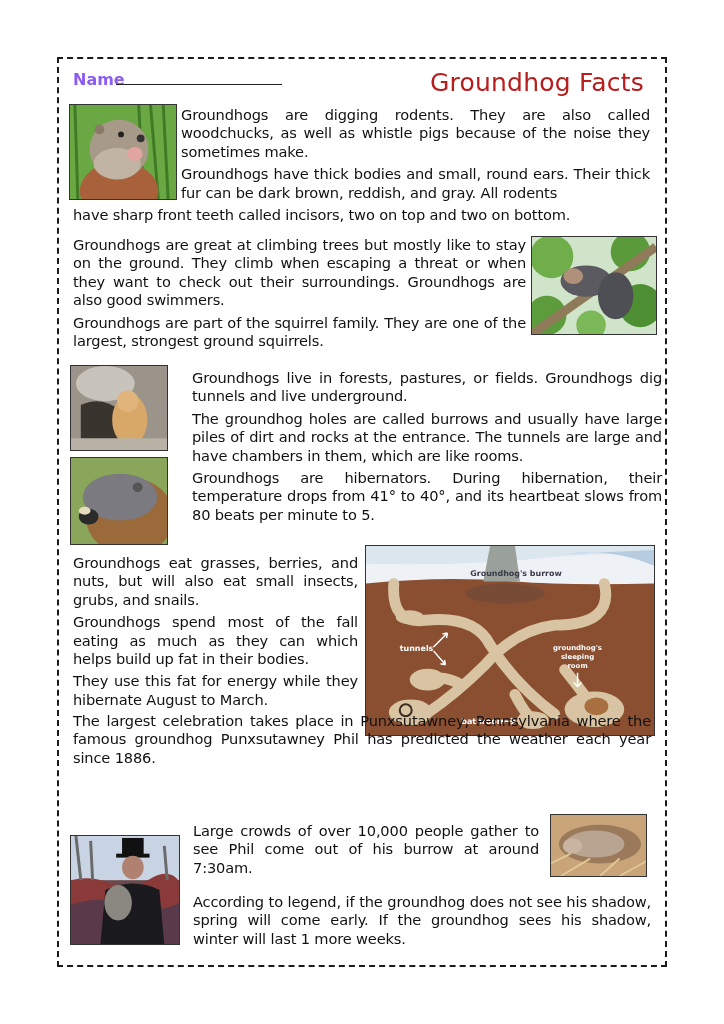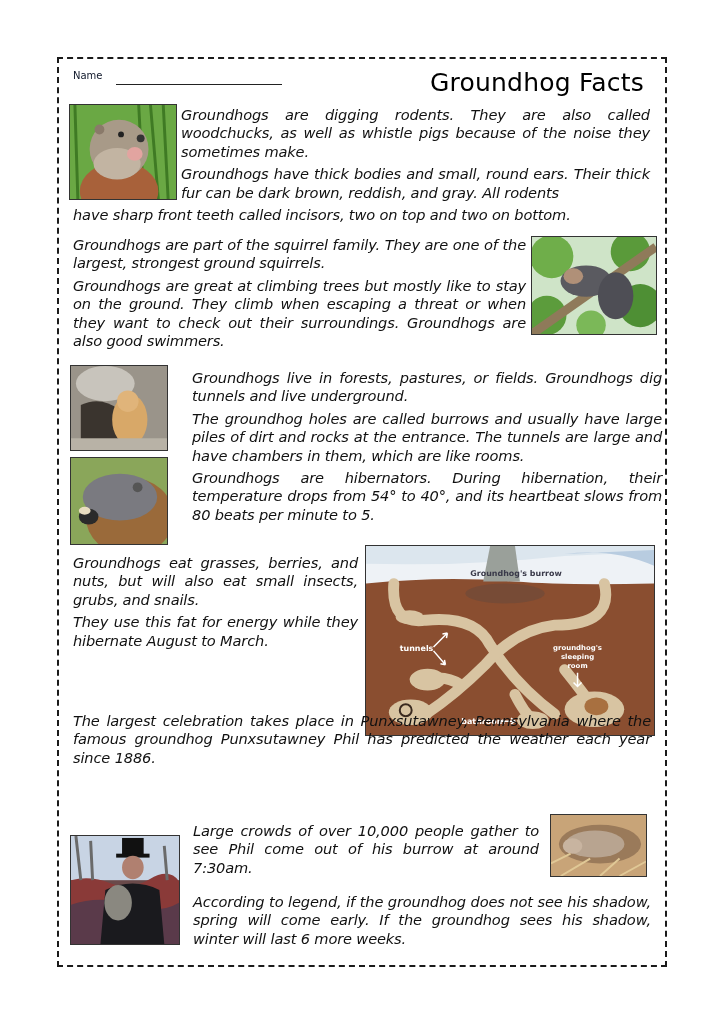--- a/index.html
+++ b/index.html
@@ -4,27 +4,27 @@
 <style>
   * { box-sizing: border-box; margin: 0; padding: 0; }
   html, body { width: 724px; height: 1024px; background: #ffffff; overflow: hidden; }
   body { position: relative; font-family: "DejaVu Sans", sans-serif; color: #111; }
 
   .sheet {
     position: absolute; left: 57px; top: 57px; width: 610px; height: 910px;
     border: 2.5px dashed #1a1a1a;
   }
 
-  .name-label { position: absolute; left: 73px; top: 70px; font-size: 10px; color: #0f172a; }
+  .name-label { position: absolute; left: 73px; top: 70px; font-size: 16px; color: #8b5cf6; font-weight: bold; }
   .name-line { position: absolute; left: 116px; top: 84px; width: 166px; border-bottom: 1.5px solid #222; }
-  .title { position: absolute; left: 430px; top: 68px; font-size: 25px; color: #000000; white-space: nowrap; letter-spacing: 0.2px; }
+  .title { position: absolute; left: 430px; top: 68px; font-size: 25px; color: #b91c1c; white-space: nowrap; letter-spacing: 0.2px; }
 
   .txt {
     position: absolute; font-size: 14.6px; line-height: 18.4px; text-align: justify;
-    letter-spacing: -0.15px; color: #111; font-style: italic;
+    letter-spacing: -0.15px; color: #111;
   }
   .txt p { margin: 0 0 4px 0; }
   .txt p.last { text-align-last: left; }
 
   .photo {
     position: absolute; border: 1.5px solid #333; overflow: hidden;
   }
   .photo svg { width: 100%; height: 100%; display: block; }
 
   .diag-label { font-family: "DejaVu Sans", sans-serif; font-weight: bold; fill: #fff; }
@@ -55,22 +55,22 @@
 
 <div class="txt" style="left:181px; top:106px; width:469px;">
   <p class="last">Groundhogs are digging rodents.  They are also called woodchucks, as well as whistle pigs because of the noise they sometimes make.</p>
   <p style="margin-bottom:12px;">Groundhogs have thick bodies and small, round ears. Their thick fur can be dark brown, reddish, and gray. All rodents</p>
 </div>
 <div class="txt" style="left:73px; top:206px; width:580px;">
   <p class="last">have sharp front teeth called incisors, two on top and two on bottom.</p>
 </div>
 
 <div class="txt" style="left:73px; top:236px; width:453px;">
+  <p class="last">Groundhogs are great at climbing trees but mostly like to stay on the ground. They climb when escaping a threat or when they want to check out their surroundings. Groundhogs are also good swimmers.</p>
   <p class="last">Groundhogs are part of the squirrel family. They are one of the largest, strongest ground squirrels.</p>
-  <p class="last">Groundhogs are great at climbing trees but mostly like to stay on the ground. They climb when escaping a threat or when they want to check out their surroundings. Groundhogs are also good swimmers.</p>
 </div>
 
 <div class="photo" style="left:531px; top:236px; width:126px; height:99px;">
   <svg viewBox="0 0 126 99" preserveAspectRatio="none">
     <rect width="126" height="99" fill="#cfe4c8"></rect>
     <circle cx="20" cy="20" r="22" fill="#6fae4a"></circle>
     <circle cx="100" cy="15" r="20" fill="#5a9a3a"></circle>
     <circle cx="110" cy="70" r="22" fill="#4e8f34"></circle>
     <circle cx="15" cy="80" r="20" fill="#5c9c3c"></circle>
     <circle cx="60" cy="90" r="15" fill="#7bb858"></circle>
@@ -98,25 +98,26 @@
     <ellipse cx="50" cy="40" rx="38" ry="24" fill="#7a7a80"></ellipse>
     <circle cx="68" cy="30" r="5" fill="#555"></circle>
     <ellipse cx="18" cy="60" rx="10" ry="8" fill="#2a2a2a"></ellipse>
     <ellipse cx="14" cy="54" rx="6" ry="4" fill="#e8dcc0"></ellipse>
   </svg>
 </div>
 
 <div class="txt" style="left:192px; top:369px; width:470px;">
   <p class="last">Groundhogs live in forests, pastures, or fields. Groundhogs dig tunnels and live underground.</p>
   <p class="last">The groundhog holes are called burrows and usually have large piles of dirt and rocks at the entrance. The tunnels are large and have chambers in them, which are like rooms.</p>
-  <p class="last">Groundhogs are hibernators. During hibernation, their temperature drops from 54° to 40°, and its heartbeat slows from 80 beats per minute to 5.</p>
+  <p class="last">Groundhogs are hibernators. During hibernation, their temperature drops from 41° to 40°, and its heartbeat slows from 80 beats per minute to 5.</p>
 </div>
 
 <div class="txt" style="left:73px; top:554px; width:285px;">
   <p class="last">Groundhogs eat grasses, berries, and nuts, but will also eat small insects, grubs, and snails.</p>
+  <p class="last">Groundhogs spend most of the fall eating as much as they can which helps build up fat in their bodies.</p>
   <p class="last">They use this fat for energy while they hibernate August to March.</p>
 </div>
 
 <div class="photo" style="left:365px; top:545px; width:290px; height:191px;">
   <svg viewBox="0 0 290 191" preserveAspectRatio="none">
     <rect width="290" height="191" fill="#8a4e30"></rect>
     <path d="M0 0 H290 V38 Q200 40 150 36 Q80 30 0 38Z" fill="#eef2f6"></path>
     <path d="M0 18 Q80 20 160 14 L200 10 L290 6 V0 H0Z" fill="#dce6ee"></path>
     <path d="M200 8 Q250 2 290 20 V4 Z" fill="#b8cce0"></path>
     <path d="M125 0 L150 0 L155 36 L118 36Z" fill="#9aa09a"></path>
@@ -175,14 +176,14 @@
   <svg viewBox="0 0 97 63" preserveAspectRatio="none">
     <rect width="97" height="63" fill="#c8a478"></rect>
     <ellipse cx="50" cy="30" rx="42" ry="20" fill="#9a7a5a"></ellipse>
     <ellipse cx="45" cy="30" rx="30" ry="14" fill="#b8a490"></ellipse>
     <ellipse cx="22" cy="32" rx="10" ry="8" fill="#c8b4a0"></ellipse>
     <path d="M0 50 L20 40 M10 63 L40 45 M50 63 L70 45 M70 63 L97 48" stroke="#e0c896" stroke-width="2"></path>
   </svg>
 </div>
 
 <div class="txt" style="left:193px; top:893px; width:458px;">
-  <p class="last">According to legend, if the groundhog does not see his shadow, spring will come early. If the groundhog sees his shadow, winter will last 6 more weeks.</p>
+  <p class="last">According to legend, if the groundhog does not see his shadow, spring will come early. If the groundhog sees his shadow, winter will last 1 more weeks.</p>
 </div>
 
 </body></html>

